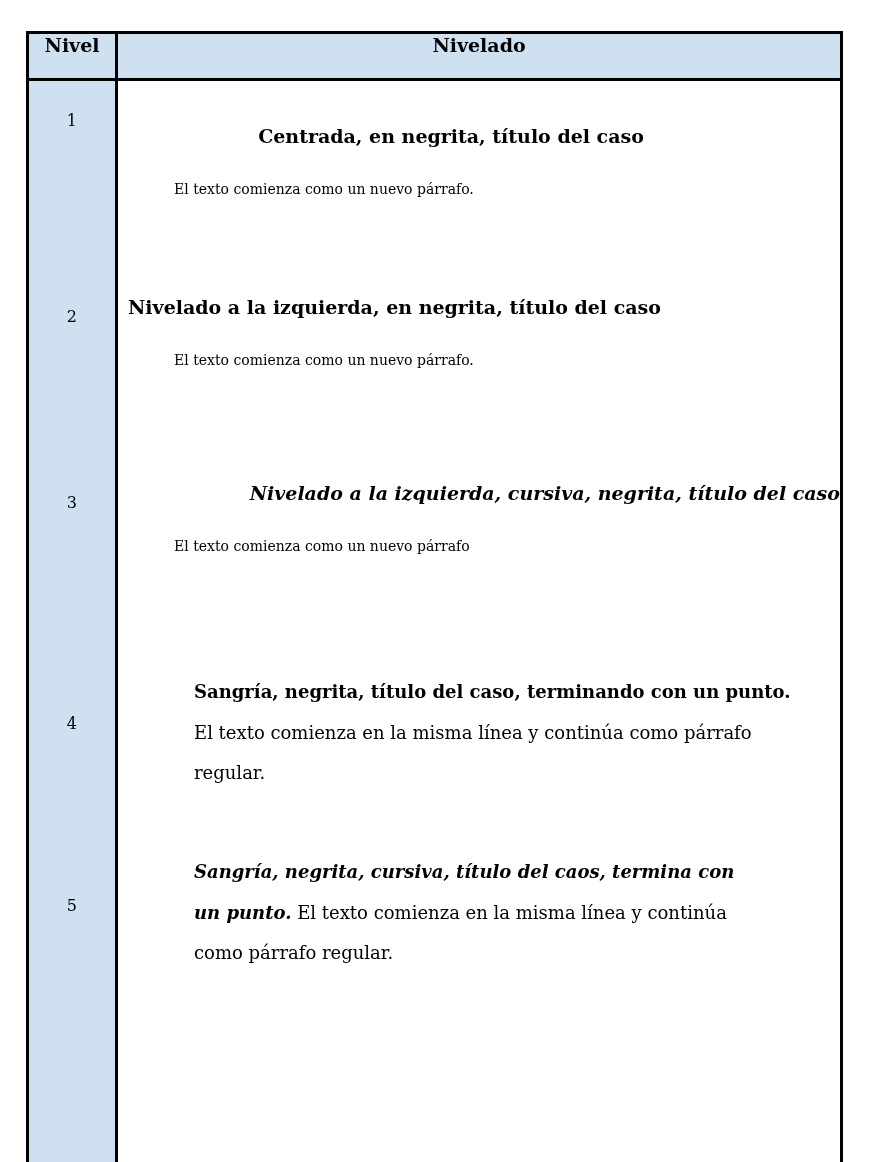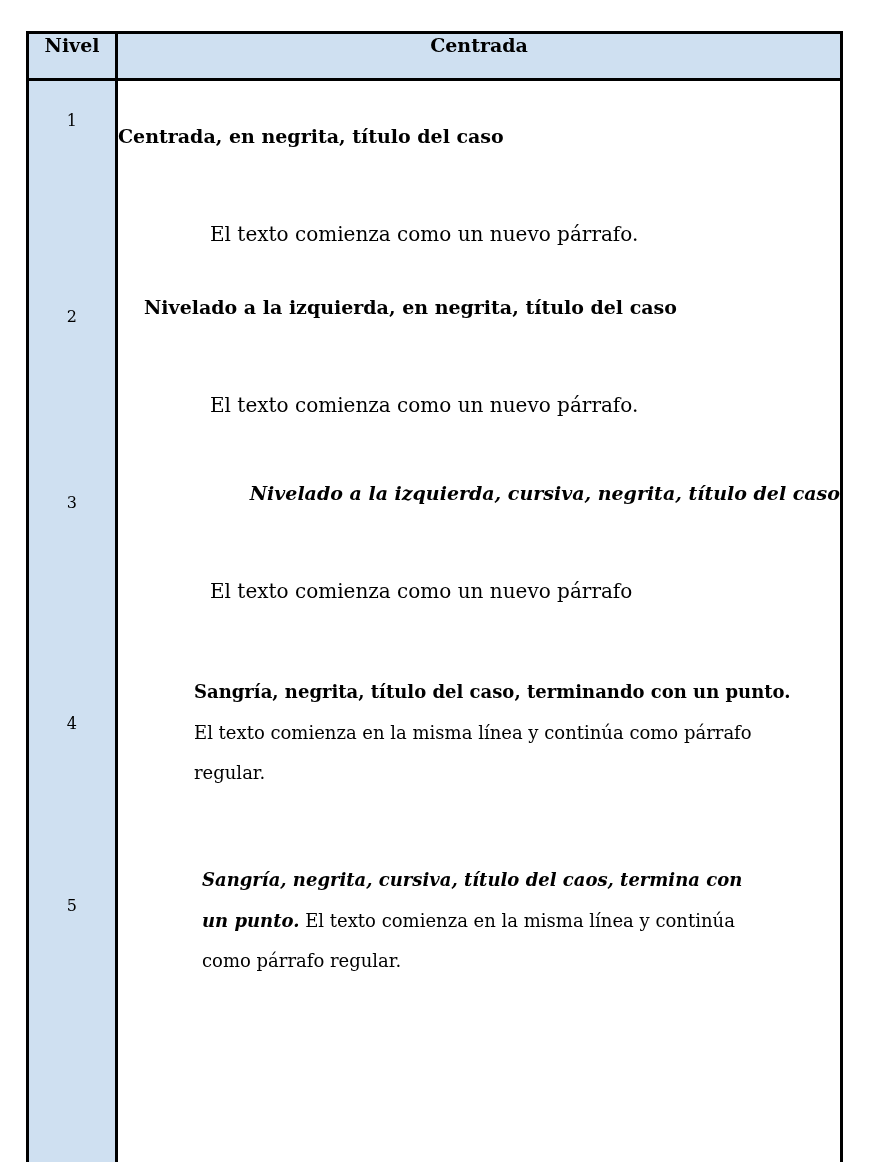--- a/index.html
+++ b/index.html
@@ -93,39 +93,38 @@
     padding: 0;
   }
 
   .ln {
     font-size: 19px;
     line-height: 1.0;
     white-space: nowrap;
   }
 
   .center-head {
-    text-align: left;
+    text-align: center;
     font-weight: bold;
     padding-right: 56px;
   }
   .left-head {
     text-align: left;
     font-weight: bold;
-    padding-left: 26px;
+    padding-left: 10px;
   }
   .left-head-ital {
     text-align: right;
     font-weight: bold;
     font-style: italic;
     padding-left: 10px;
   }
   .body-indent {
-    padding-left: 92px;
-    font-size: 20px;
-    margin-top: 42px;
+    padding-left: 56px;
+    font-size: 14px;
   }
   .runin {
     padding-left: 76px;
     padding-right: 26px;
     font-size: 18px;
     line-height: 2.25;
     white-space: normal;
     text-align: left;
   }
   .runin b { font-weight: bold; }
@@ -141,21 +140,21 @@
 
   <table class="heading-table">
     <colgroup>
       <col style="width:89px">
       <col style="width:725px">
     </colgroup>
 
     <tbody>
         <tr>
       <th class="hdr-cell hdr-nivel">Nivel</th>
-      <th class="hdr-cell hdr-formato">Centrada</th>
+      <th class="hdr-cell hdr-formato">Nivelado</th>
     </tr>
 
     <tr>
       <td class="lvl-col" style="height:203px;">
         <div class="lvl-num" style="top:30px;">1</div>
       </td>
       <td class="fmt-col">
         <div class="fmt-inner">
           <div class="sp-a"></div>
           <div class="ln center-head">Centrada, en negrita, título del caso</div>
@@ -207,21 +206,21 @@
       </td>
     </tr>
 
     <tr>
       <td class="lvl-col frame-bottom" style="height:352px;">
         <div class="lvl-num" style="top:65px;">5</div>
       </td>
       <td class="fmt-col frame-bottom">
         <div class="fmt-inner">
           <div style="height:21px;"></div>
-          <p class="runin" style="margin:8px; padding-right:78px;">
+          <p class="runin" style="margin:0; padding-right:78px;">
             <i>Sangría, negrita, cursiva, título del caos, termina con un punto.</i><span> El texto comienza en la misma línea y continúa como párrafo regular.</span>
           </p>
         </div>
       </td>
     </tr>
 
   </tbody>
     </table>
 </div>
 

